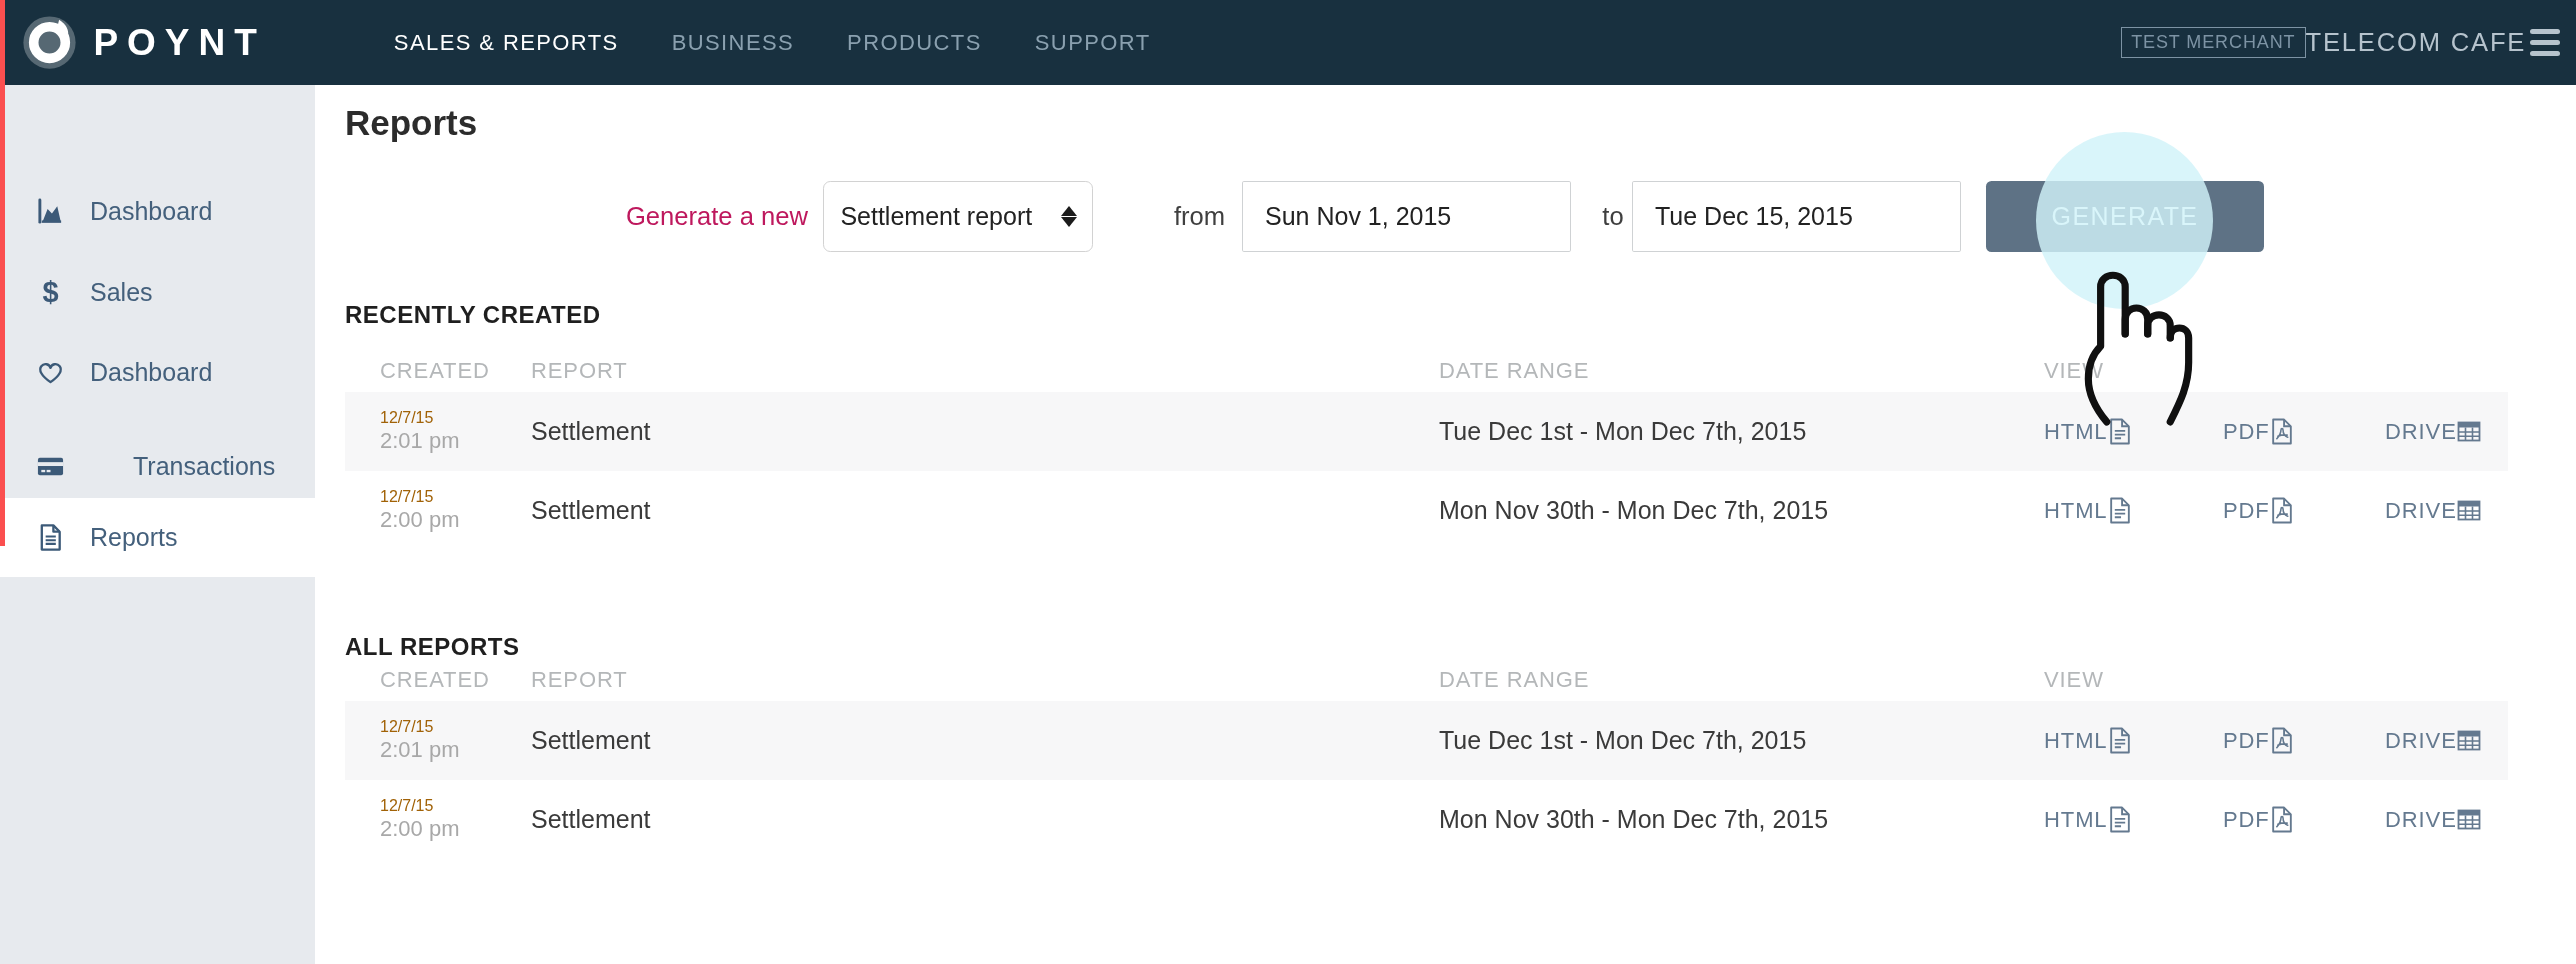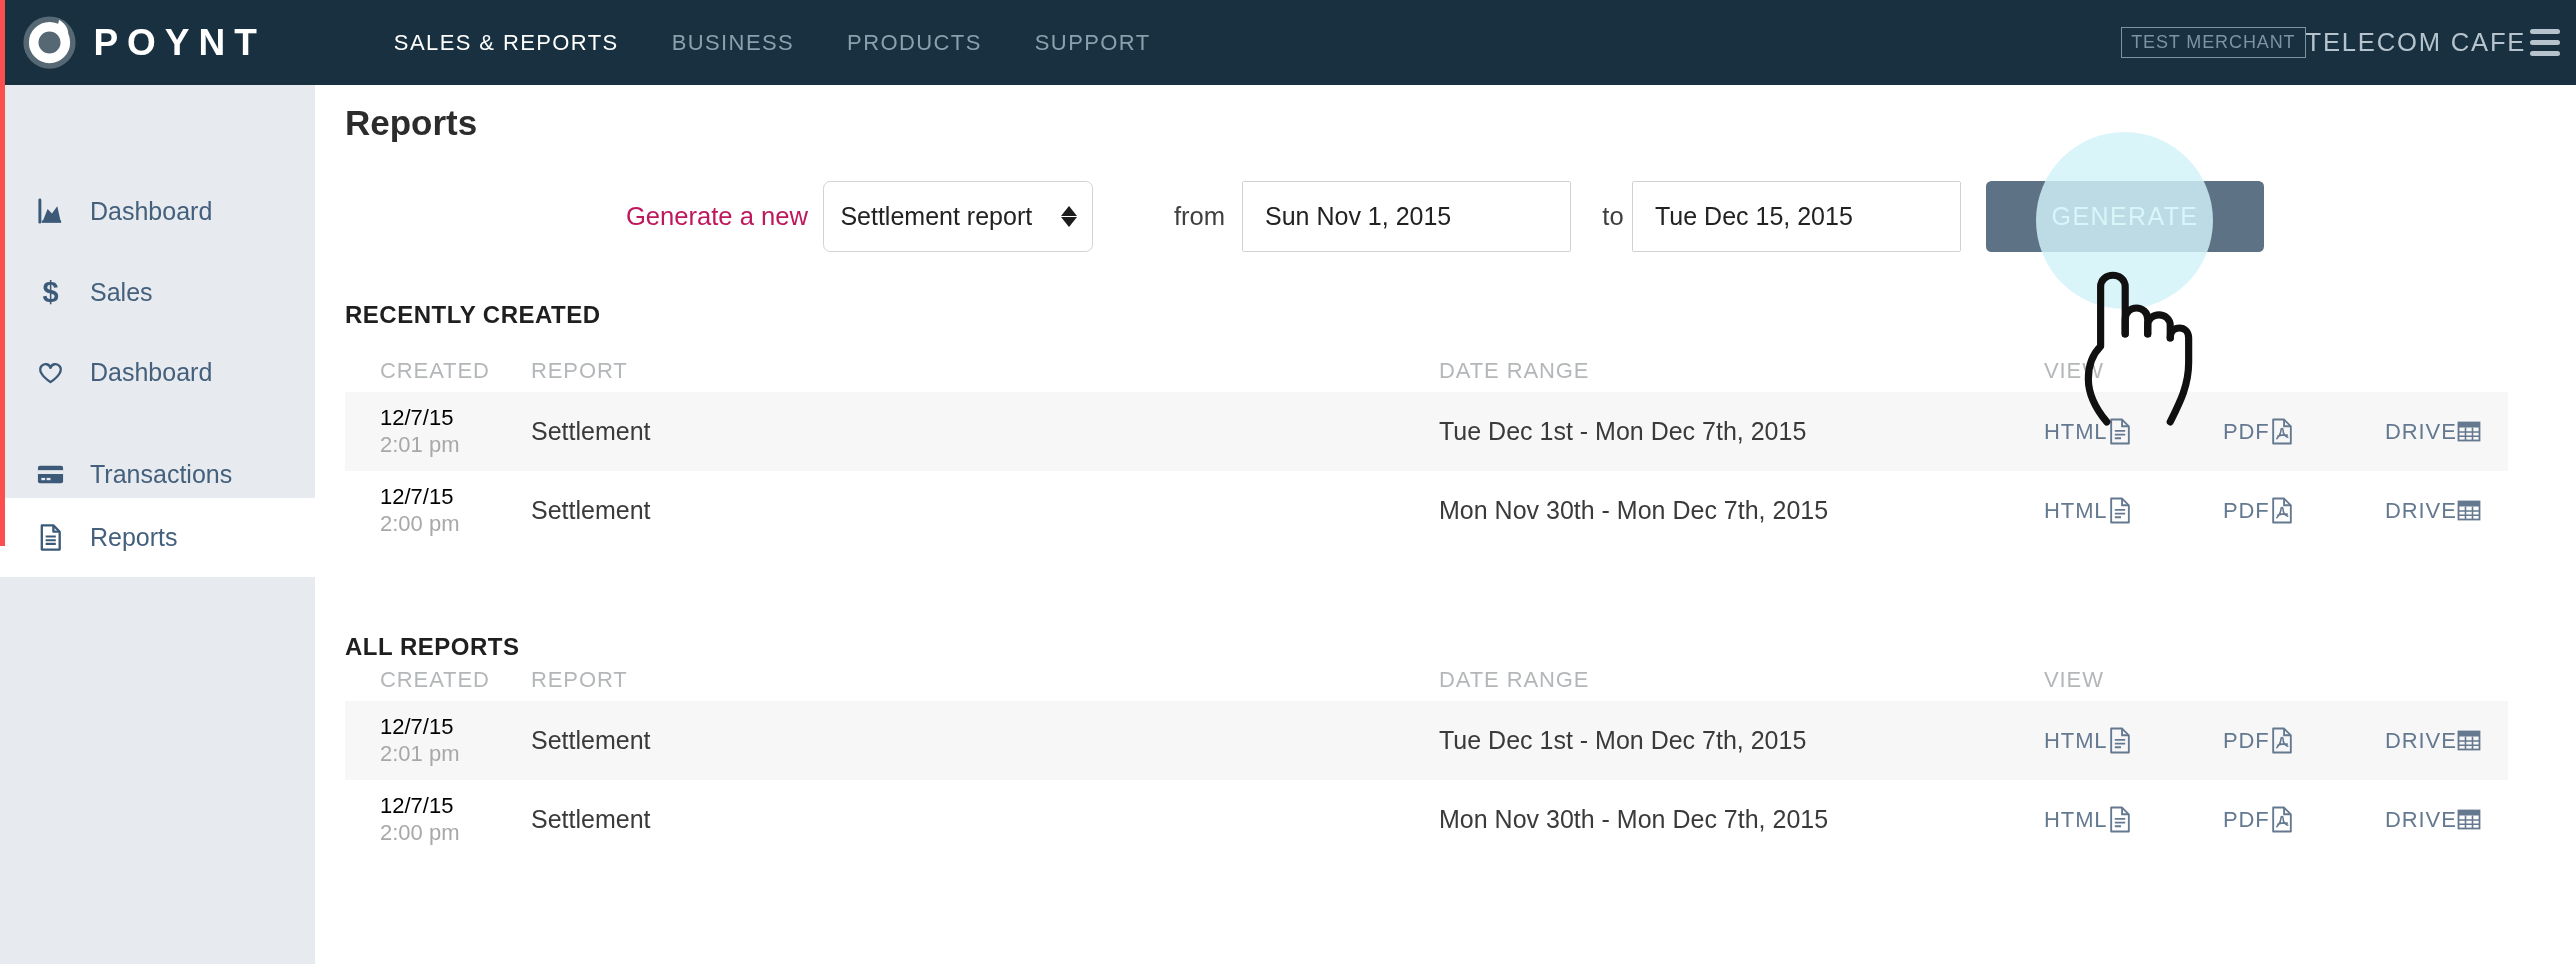--- a/index.html
+++ b/index.html
@@ -93,21 +93,21 @@
   }
   .hand-cursor { position:absolute; left:2070px; top:252px; width:137px; height:174px; z-index:6; pointer-events:none; }
 
   
   .section-title { position:absolute; left:30px; font-size:24px; font-weight:700; letter-spacing:0.5px; color:#1f1f1f; }
   .tbl { position:absolute; left:30px; width:2163px; }
   .tbl-grid { display:grid; grid-template-columns:151px 908px 605px 179px 162px 1fr; padding-left:35px; align-items:center; }
   .tbl-head { height:42px; color:#b4b7b9; font-size:22px; letter-spacing:0.9px; }
   .tbl-row { height:79px; }
   .tbl-row.odd { background:#f7f7f8; }
-  .cell-created .d1 { font-size:22px; color:#000000; }
+  .cell-created .d1 { font-size:16px; color:#a16207; }
   .cell-created .d2 { font-size:22px; color:#a8a8a8; margin-top:1.8px; }
   .cell-report, .cell-range { font-size:25px; color:#3a3a3a; }
   .view-link {
     display:inline-flex; align-items:center; color:#64798f; font-size:22px;
     letter-spacing:0.9px; text-decoration:none; cursor:pointer;
   }
   .view-link svg { width:24px; height:27px; }
 </style>
 </head>
 <body>
@@ -158,21 +158,21 @@
     <span class="side-label">Sales</span>
   </div>
   <div class="side-item" style="top:248px;">
     <span class="side-icon">
       <svg viewBox="0 0 30 30">
           <path d="M15 25 C5.5 18.5 2.5 12.5 5.5 8.5 C8.5 4.6 14 6.4 15 10.2 C16 6.4 21.5 4.6 24.5 8.5 C27.5 12.5 24.5 18.5 15 25 Z" fill="none" stroke="#3c5a78" stroke-width="2.4" stroke-linejoin="round"></path>
         </svg>
     </span>
     <span class="side-label">Dashboard</span>
   </div>
-  <div class="side-item" style="top:350px;">
+  <div class="side-item" style="top:342px;gap:43px;">
     <span class="side-icon">
       <svg viewBox="0 0 30 30">
           <rect x="2" y="6" width="26" height="18" rx="2" fill="#3c5a78"></rect>
           <rect x="2" y="10.5" width="26" height="4" fill="#e7eaee"></rect>
           <rect x="5.5" y="18.5" width="4" height="2.4" fill="#e7eaee"></rect>
           <rect x="11" y="18.5" width="4" height="2.4" fill="#e7eaee"></rect>
         </svg>
     </span>
     <span class="side-label">Transactions</span>
   </div>

